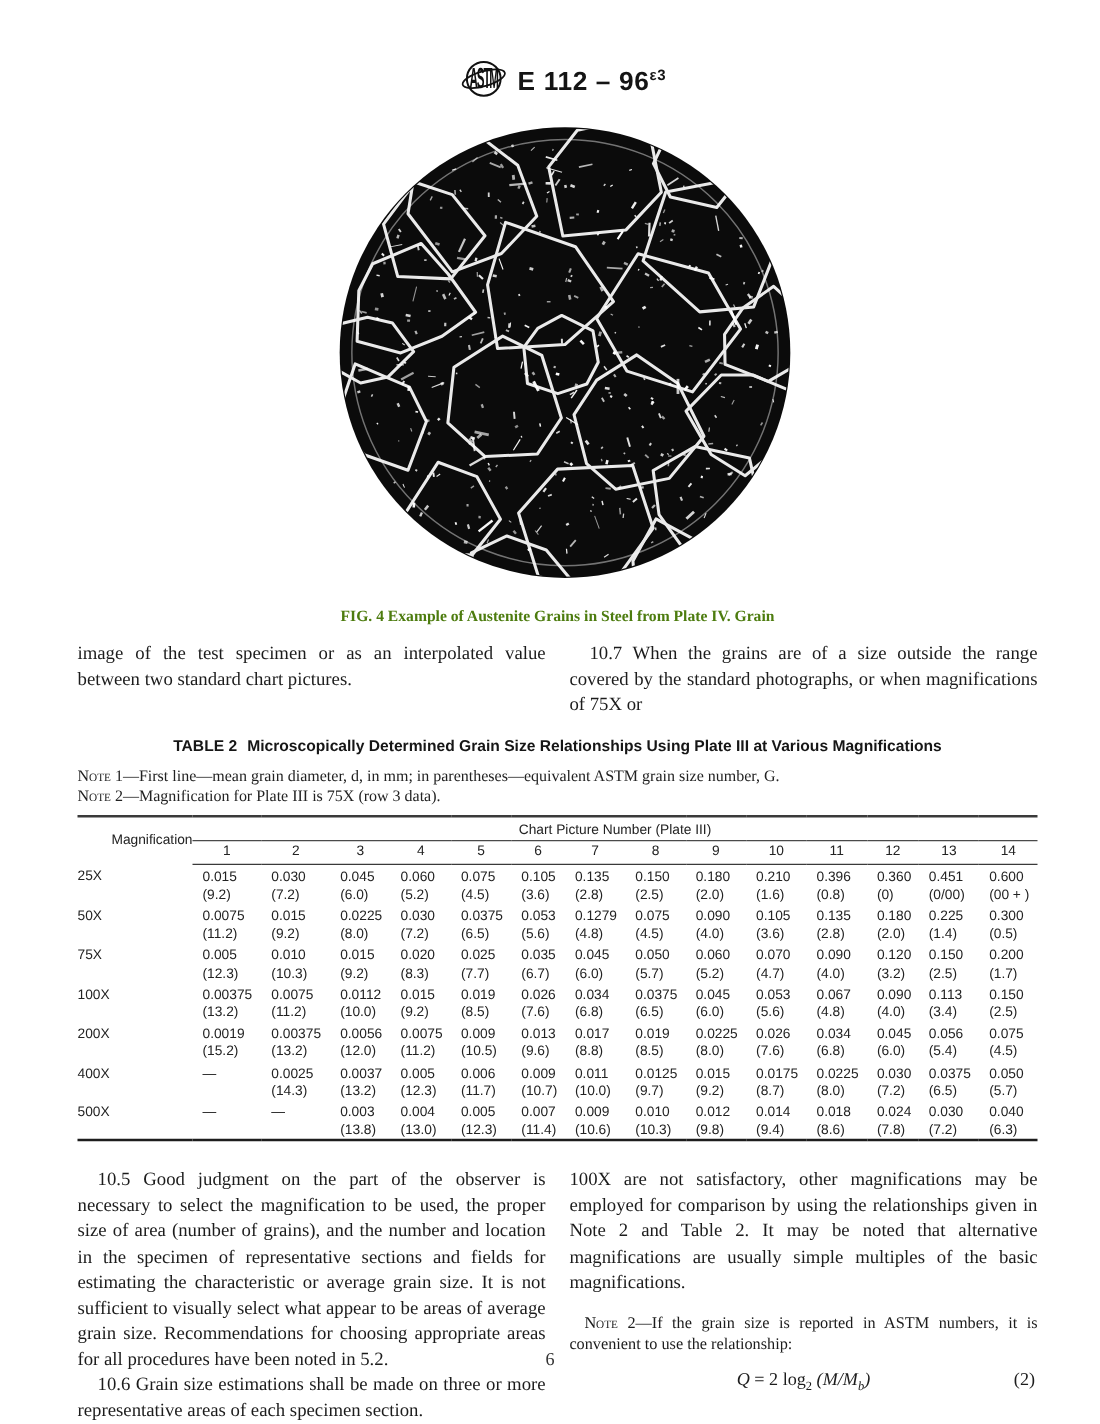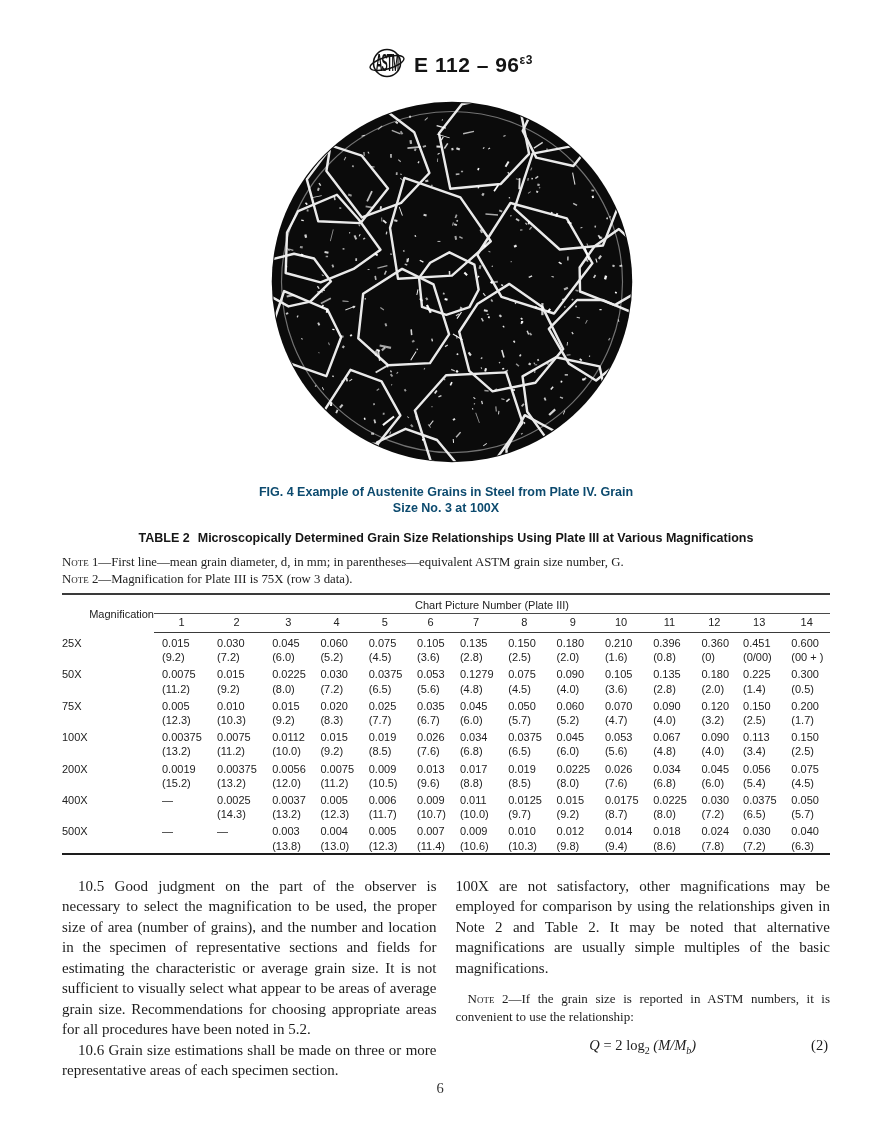--- a/index.html
+++ b/index.html
@@ -8,21 +8,21 @@
   .page { width:880px; height:1139px; padding:48px 50px 0 62px; position:relative; }
 
   
   .doc-header { display:flex; align-items:center; justify-content:center; gap:9px; height:34px; margin-left:10px; }
   .doc-code { font-family:"Liberation Sans", sans-serif; font-weight:bold; font-size:21px; letter-spacing:.5px; color:#141414; }
   .doc-code sup { font-size:12px; }
 
   
   .fig-block { text-align:center; margin-top:12px; }
   .micrograph { display:inline-block; margin-left:12px; }
-  .fig-caption { font-family:Liberation Sans, sans-serif; font-weight:bold; font-size:12.5px; line-height:16px; color:#0c4a6e; margin-top:6px; }
+  .fig-caption { font-family:Liberation Serif, serif; font-weight:bold; font-size:12.5px; line-height:16px; color:#4d7c0f; margin-top:6px; }
 
   
   .two-col { display:flex; gap:19px; }
   .col { width:374.5px; text-align:justify; font-size:15px; line-height:20.5px; }
   .indent { text-indent:16px; }
   .upper { margin-top:12px; }
   .lower { margin-top:21px; }
 
   
   .table-block { margin-top:15px; }
@@ -428,24 +428,27 @@
             <rect x="369.4" y="203.5" width="1.6" height="1.9" transform="rotate(114 369.4 203.5)" opacity="1.00"></rect>
             <rect x="264.7" y="304.7" width="3.2" height="2.0" transform="rotate(177 264.7 304.7)" opacity="0.75"></rect>
             <rect x="96.5" y="246.3" width="1.9" height="2.2" transform="rotate(46 96.5 246.3)" opacity="0.90"></rect>
             <rect x="181.2" y="335.5" width="6.6" height="1.0" transform="rotate(128 181.2 335.5)" opacity="0.84"></rect>
             <rect x="285.7" y="282.7" width="3.7" height="1.3" transform="rotate(93 285.7 282.7)" opacity="0.62"></rect>
           </g>
       </svg>
     </div>
     <div class="fig-caption">
       <div>FIG. 4 Example of Austenite Grains in Steel from Plate IV. Grain</div>
-      <div>Size No. 3 at 100X</div>
     </div>
   </div>
 
+  <section class="two-col upper">
+    <p class="col">image of the test specimen or as an interpolated value between two standard chart pictures.</p>
+    <p class="col indent">10.7  When the grains are of a size outside the range covered by the standard photographs, or when magnifications of 75X or</p>
+  </section>
 
   <section class="table-block">
     <div class="tbl-title">
       <span class="tlabel">TABLE 2</span><span>Microscopically Determined Grain Size Relationships Using Plate III at Various Magnifications</span>
     </div>
     <div class="tbl-notes">
       <div><span class="sc">Note</span><span> 1—First line—mean grain diameter, d, in mm; in parentheses—equivalent ASTM grain size number, G.</span></div>
       <div><span class="sc">Note</span><span> 2—Magnification for Plate III is 75X (row 3 data).</span></div>
     </div>
     <table class="grain">

